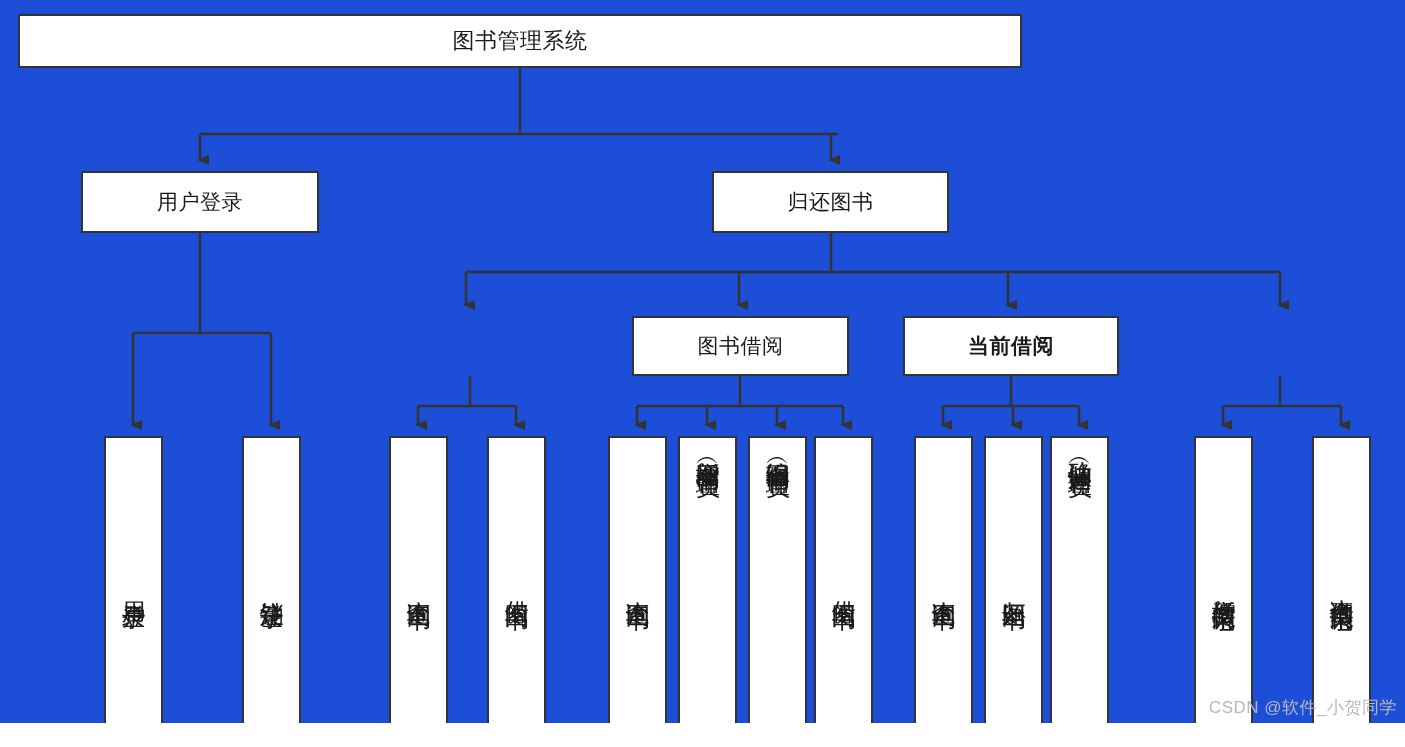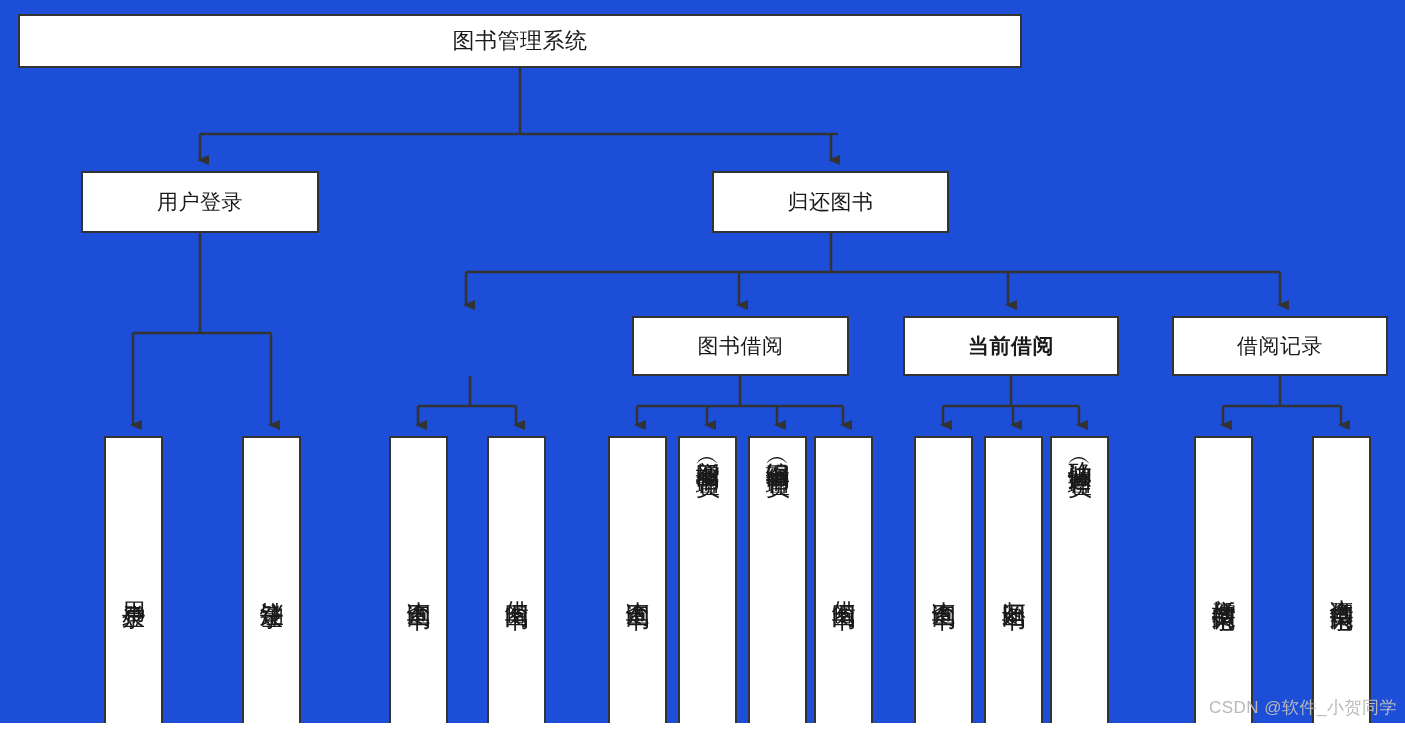--- a/index.html
+++ b/index.html
@@ -144,23 +144,20 @@
   <div class="node horiz" style="left:712px; top:171px; width:237px; height:62px;">
     <span class="label">归还图书</span>
   </div>
 
   <div class="node horiz" style="left:632px; top:316px; width:217px; height:60px;">
     <span class="label">图书借阅</span>
   </div>
   <div class="node horiz" style="left:903px; top:316px; width:216px; height:60px;font-weight:bold;">
     <span class="label">当前借阅</span>
   </div>
-  <div class="node horiz" style="left:1172px; top:316px; width:216px; height:60px;">
-    <span class="label">借阅记录</span>
-  </div>
 
   <div class="node vert mid" style="left:104px; top:436px; width:59px; height:299px;">
     <span class="label">用户登录</span>
   </div>
   <div class="node vert mid" style="left:242px; top:436px; width:59px; height:299px;">
     <span class="label">注销登录</span>
   </div>
 
   <div class="node vert mid" style="left:389px; top:436px; width:59px; height:299px;">
     <span class="label">查询图书</span>

